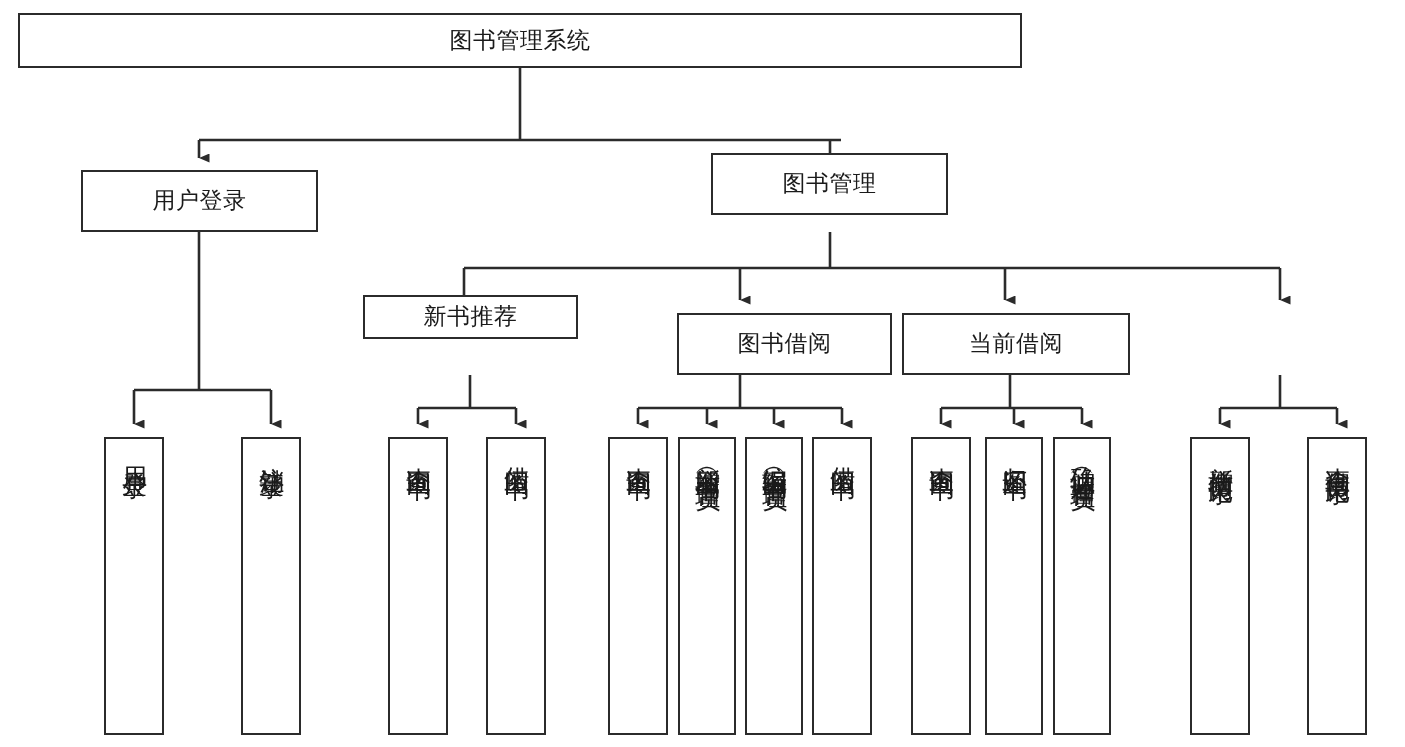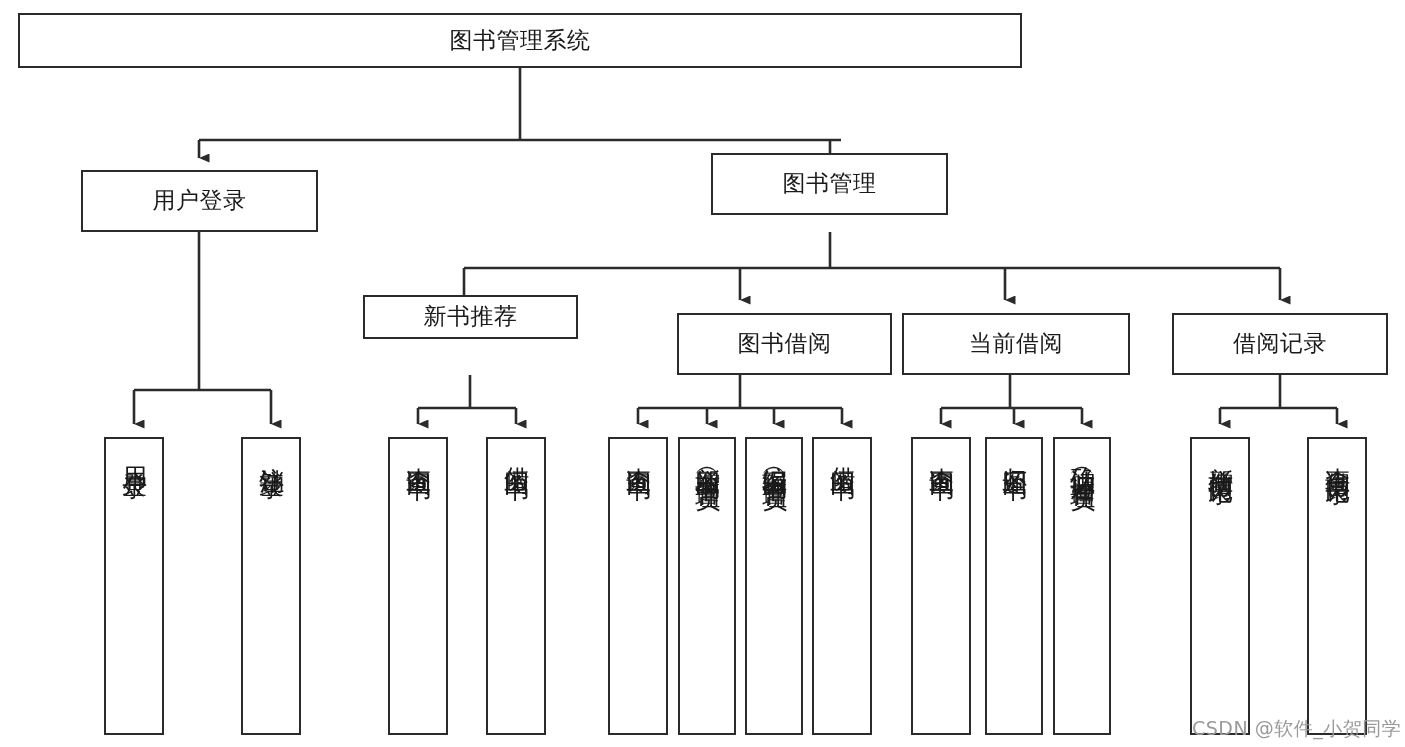--- a/index.html
+++ b/index.html
@@ -136,23 +136,20 @@
 
   <div class="node horiz" style="left:363px; top:295px; width:215px; height:44px;">
     <span class="lbl">新书推荐</span>
   </div>
   <div class="node horiz" style="left:633px; top:313px; width:215px; height:62px;margin-left:44px;">
     <span class="lbl">图书借阅</span>
   </div>
   <div class="node horiz" style="left:902px; top:313px; width:228px; height:62px;">
     <span class="lbl">当前借阅</span>
   </div>
-  <div class="node horiz" style="left:1172px; top:313px; width:216px; height:62px;">
-    <span class="lbl">借阅记录</span>
-  </div>
 
   <div class="node leaf" style="left:104px; top:437px; width:60px; height:298px;">
     <span class="lbl">用户登录</span>
   </div>
   <div class="node leaf" style="left:241px; top:437px; width:60px; height:298px;">
     <span class="lbl">注销登录</span>
   </div>
 
   <div class="node leaf" style="left:388px; top:437px; width:60px; height:298px;">
     <span class="lbl">查询图书</span>
@@ -184,15 +181,14 @@
     <span class="lbl">确认归还（管理员）</span>
   </div>
 
   <div class="node leaf" style="left:1190px; top:437px; width:60px; height:298px;">
     <span class="lbl">新增借阅记录</span>
   </div>
   <div class="node leaf" style="left:1307px; top:437px; width:60px; height:298px;">
     <span class="lbl">查询借阅记录</span>
   </div>
 
-  <div class="watermark" style="left:1192px; top:716px;">CSDN @软件_小贺同学</div>
 
 </div>
 
 </body></html>

